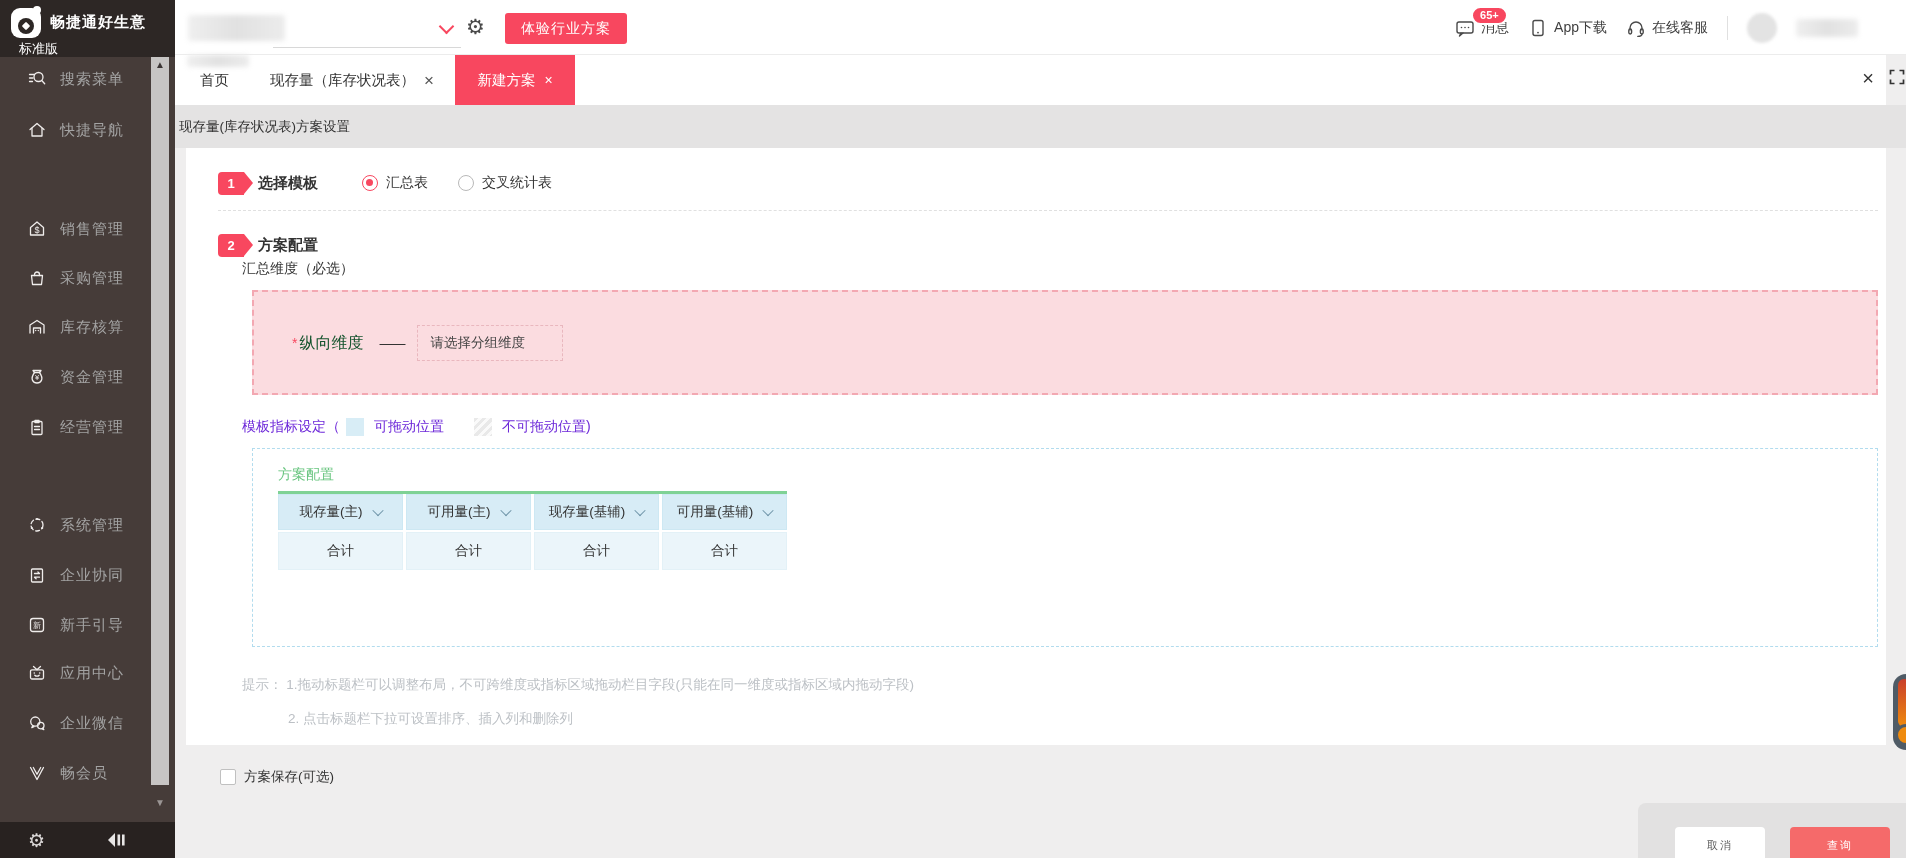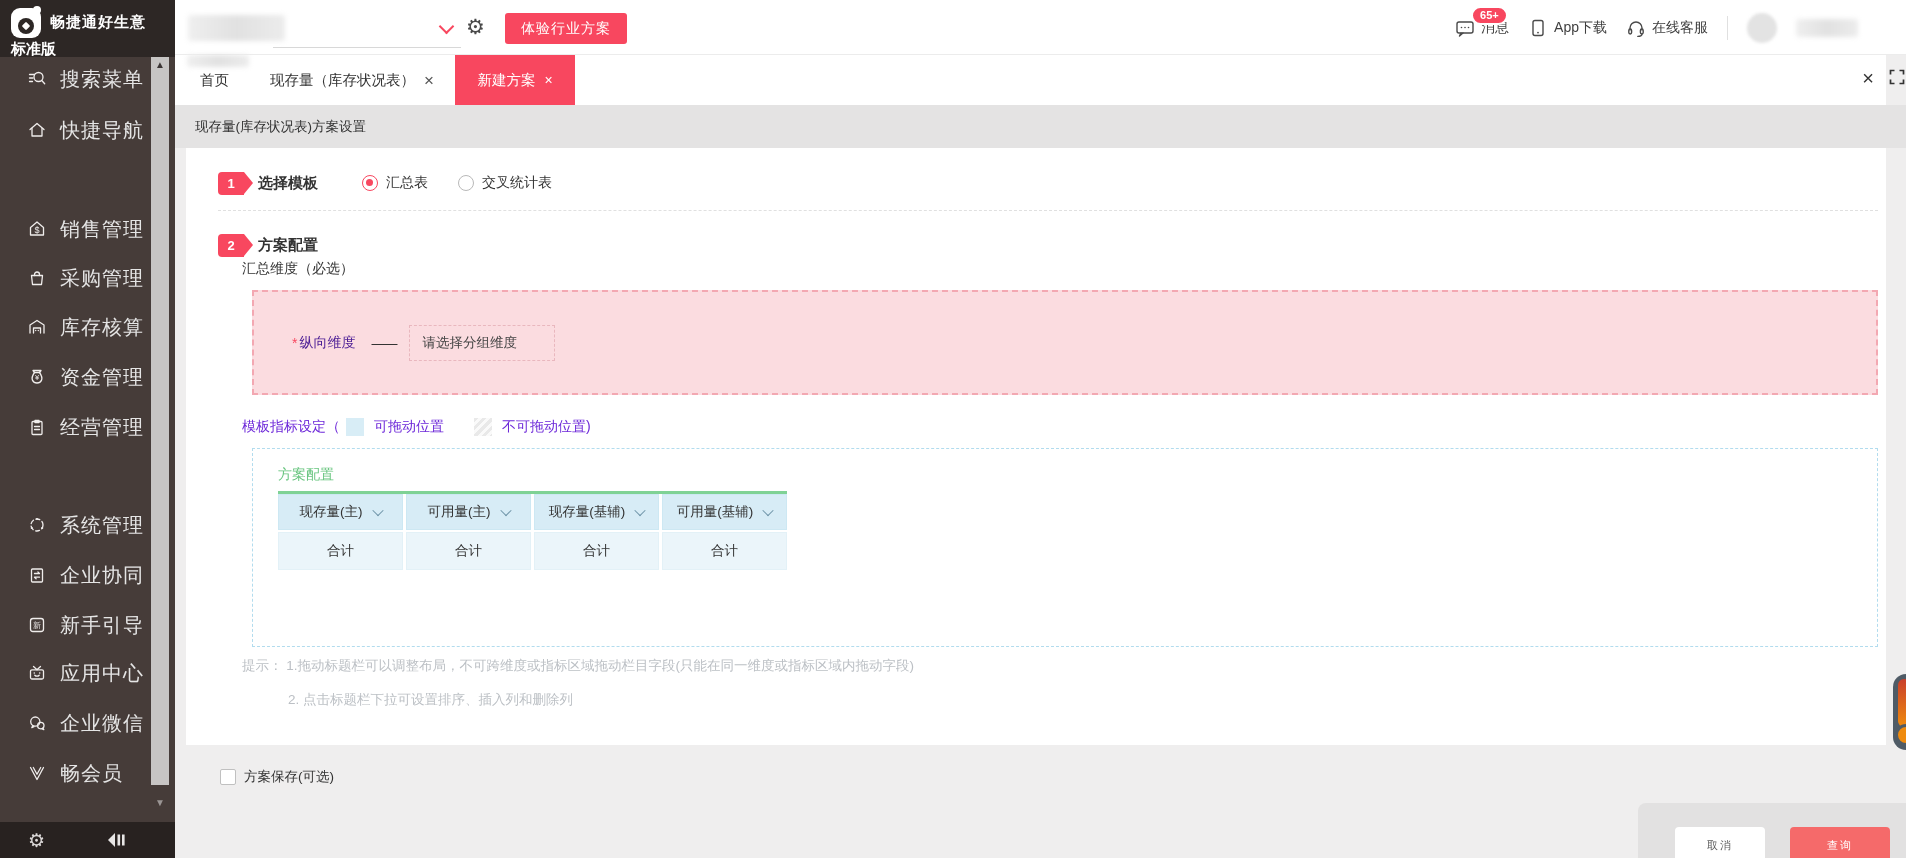--- a/index.html
+++ b/index.html
@@ -6,24 +6,24 @@
   html,body { width:1906px; height:858px; overflow:hidden;
     font-family:"Liberation Sans","DejaVu Sans",sans-serif; background:#efeeee; }
   .abs { position:absolute; }
   #stage { position:relative; width:1906px; height:858px; }
 
   
   #sidebar { left:0; top:0; width:175px; height:858px; background:#463c39; }
   #logo-block { left:0; top:0; width:175px; height:57px; background:#2d2725; }
   #logo-mark { left:10px; top:5px; width:34px; height:34px; }
   #brand-name { left:50px; top:13px; color:#fff; font-size:15px; font-weight:bold; letter-spacing:1px; }
-  #brand-edition { left:11px; top:40px; color:#fff; font-size:15px; font-weight:bold; }
+  #brand-edition { left:19px; top:40px; color:#fff; font-size:13px; font-weight:normal; }
   .sb-item { left:0; width:150px; height:48px; display:flex; align-items:center; padding-left:27px; cursor:pointer; }
   .sb-item .ic { width:20px; height:20px; margin-right:13px; flex:0 0 auto; }
-  .sb-item .lb { color:#e5e5e5; font-size:20px; letter-spacing:1px; white-space:nowrap; }
+  .sb-item .lb { color:#a3a3a3; font-size:15px; letter-spacing:1px; white-space:nowrap; }
   .sb-ic { stroke:#f0edec; fill:none; stroke-width:1.3; stroke-linecap:round; stroke-linejoin:round; }
   #sb-scroll { left:150px; top:57px; width:20px; height:765px; background:#463c39; }
   #sb-thumb { left:1px; top:0; width:18px; height:728px; background:#c7c5c4; }
   .sb-arrow { left:0; width:20px; text-align:center; font-size:10px; }
   #sb-up { top:2px; color:#3b3libre534; color:#3b3534; }
   #sb-down { top:740px; color:#9a9594; }
   #sb-bottom { left:0; top:822px; width:175px; height:36px; background:#282220; display:flex; align-items:center; }
   #sb-gear { margin-left:28px; color:#dcd9d8; font-size:19px; line-height:1; }
   #sb-collapse { margin-left:60px; width:22px; height:18px; }
 
@@ -52,21 +52,21 @@
   #tab-home { left:25px; }
   #tab-report { left:95px; }
   .tab-x { font-size:17px; color:#555; line-height:1; cursor:pointer; }
   #tab-active { left:280px; width:120px; height:50px; background:#f8475f; color:#fff; justify-content:center; }
   #tab-active .tab-x { color:#fff; font-size:14px; }
   #tabbar-close { right:12px; top:13px; font-size:20px; color:#333; line-height:1; cursor:pointer; }
   #expand-ic { left:1889px; top:69px; width:16px; height:16px; }
 
   
   #pagehead { left:175px; top:105px; width:1731px; height:43px; background:#e4e3e3; display:flex; align-items:center; }
-  #page-title { margin-left:20px; font-size:13.5px; color:#333; }
+  #page-title { margin-left:4px; font-size:13.5px; color:#333; }
 
   
   #card { left:186px; top:148px; width:1700px; height:597px; background:#fff; }
   .step-row { left:32px; height:26px; display:flex; align-items:center; }
   .step-badge { position:relative; width:26px; height:23px; background:#f8475f; border-radius:4px 0 0 4px;
     color:#fff; font-size:13px; font-weight:bold; display:flex; align-items:center; justify-content:center; }
   .step-badge::after { content:""; position:absolute; left:26px; top:0;
     border-top:11.5px solid transparent; border-bottom:11.5px solid transparent; border-left:9px solid #f8475f; }
   .step-label { margin-left:14px; font-size:15px; font-weight:bold; color:#333; }
   #step1 { top:22px; }
@@ -76,39 +76,39 @@
   .radio.sel::after { content:""; position:absolute; left:3px; top:3px; width:7px; height:7px; border-radius:50%; background:#f8475f; }
   .radio.unsel { border:1px solid #b9b9b9; }
   .radio-label { font-size:14px; color:#333; margin-left:8px; cursor:pointer; }
   #radio1 { margin-left:44px; }
   #radio2 { margin-left:30px; }
   #sec-divider { left:32px; top:62px; width:1660px; border-top:1px dashed #e0e0e0; }
   #dim-label { left:56px; top:112px; font-size:14px; color:#333; }
   #pink-box { left:66px; top:142px; width:1626px; height:105px; background:#fbdce0; border:2px dashed #f3a8b2; }
   #pink-row { left:38px; top:33px; display:flex; align-items:center; }
   #req-star { color:#f8475f; font-size:14px; margin-right:2px; }
-  #vdim-label { font-size:14px; color:#4c1d95; }
+  #vdim-label { font-size:16px; color:#14532d; }
   #vdim-dash { font-size:14px; color:#333; margin:0 14px 0 16px; letter-spacing:-2px; }
   #vdim-input { width:146px; height:36px; border:1px dashed #e9b7be; font-size:13.5px; color:#444;
     display:flex; align-items:center; padding-left:12px; cursor:pointer; }
   #tpl-row { left:56px; top:270px; display:flex; align-items:center; font-size:14px; color:#6d28d9; }
   .swatch { width:18px; height:18px; margin:0 10px 0 6px; }
   #swatch-drag { background:#d8edf6; }
   #swatch-nodrag { background:repeating-linear-gradient(135deg,#e9e9e9 0 3px,#fafafa 3px 6px); }
   #blue-box { left:66px; top:300px; width:1626px; height:199px; border:1px dashed #b2dcee; background:#fff; }
   #stats-label { left:25px; top:17px; font-size:14px; color:#68c57f; }
   #green-line { left:25px; top:42px; width:509px; height:3px; background:#7fd295; }
   #stat-table { left:25px; top:45px; display:grid; grid-template-columns:repeat(4,125px); grid-auto-rows:auto; column-gap:3px; row-gap:2px; }
   .th { height:36px; background:#d7ecf6; border:1px solid #cde8f3; display:flex; align-items:center; justify-content:center;
     font-size:13.5px; color:#333; cursor:pointer; }
   .th .chev { width:8px; height:8px; border-right:1.5px solid #6e94a8; border-bottom:1.5px solid #6e94a8;
     transform:rotate(45deg) translate(-1px,-1px); margin-left:11px; }
   .td { height:38px; background:#ebf5fa; border:1px solid #e3f1f7; display:flex; align-items:center; justify-content:center;
     font-size:13.5px; color:#333; }
-  #tips { left:56px; top:501px; font-size:13.5px; color:#bcc0c5; line-height:34px; }
+  #tips { left:56px; top:520px; font-size:13.5px; color:#bcc0c5; line-height:34px; }
   #tip-line2 { margin-left:46px; }
 
   
   #save-row { left:220px; top:768px; display:flex; align-items:center; cursor:pointer; }
   #save-check { width:16px; height:16px; background:#fff; border:1px solid #c0c0c0; border-radius:2px; }
   #save-label { margin-left:8px; font-size:13.5px; color:#333; }
   #footer { right:0; bottom:0; width:268px; height:55px; background:#e2e1e1; border-top-left-radius:8px; }
   .ft-btn { position:absolute; top:24px; height:37px; border:none; border-radius:4px; font-size:11px; cursor:pointer;
     display:flex; align-items:center; justify-content:center; letter-spacing:2px; }
   #btn-cancel { left:37px; width:90px; background:#fff; color:#5f5f5f; }

